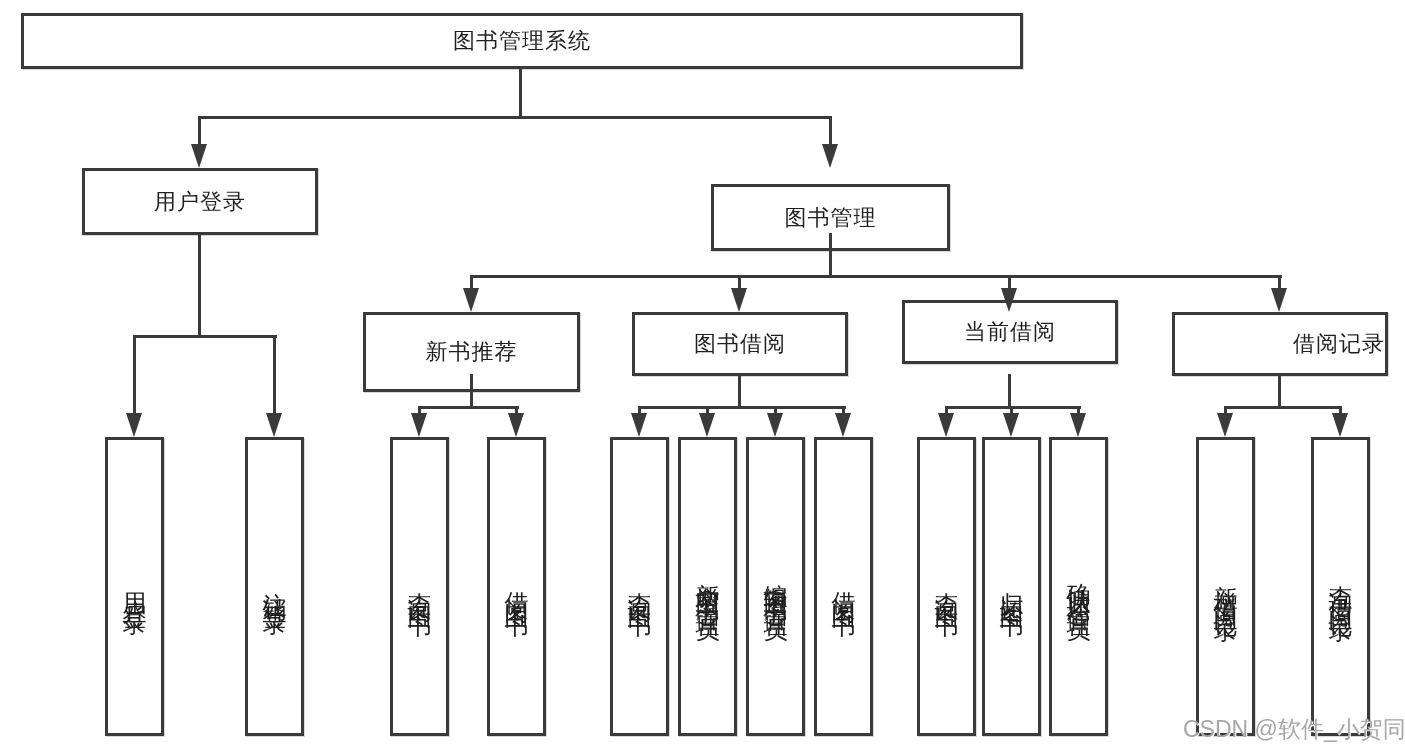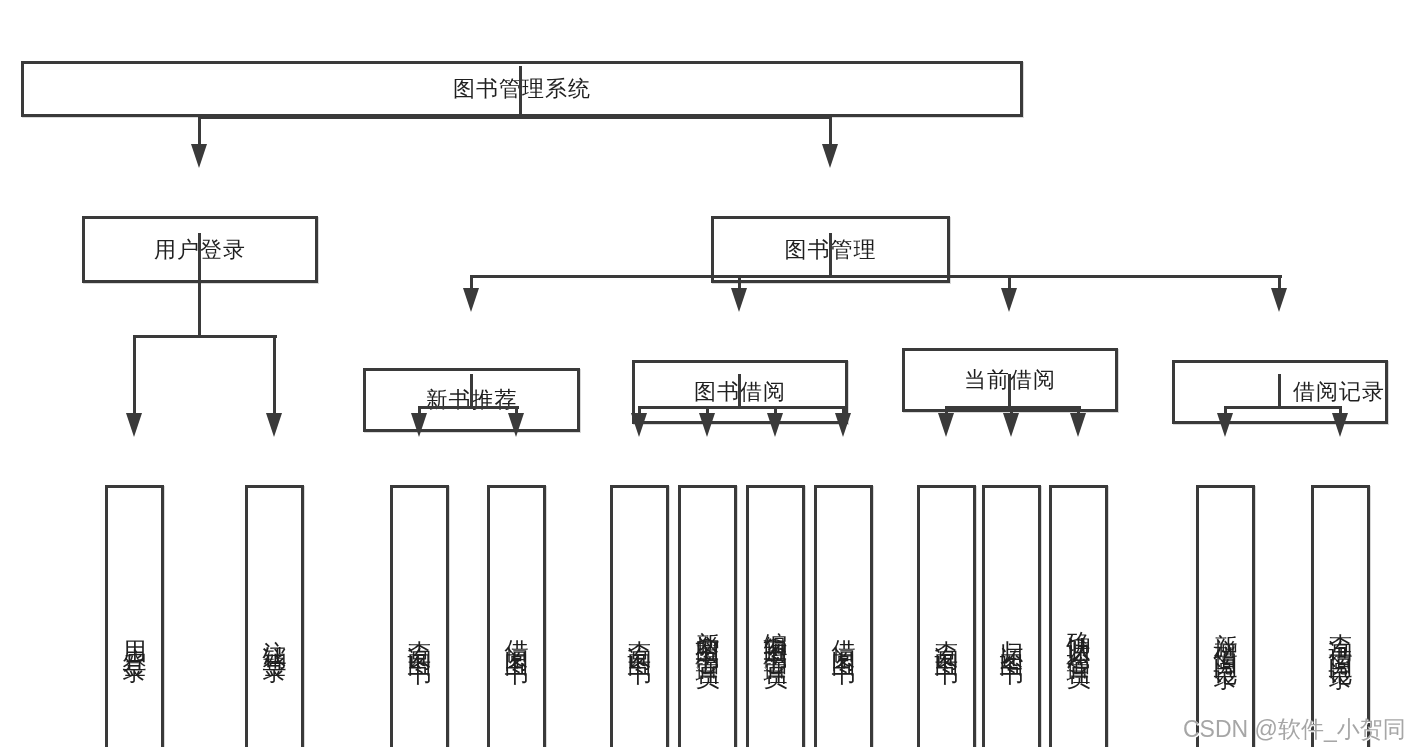--- a/index.html
+++ b/index.html
@@ -16,21 +16,20 @@
     box-sizing: border-box;
     background: #ffffff;
     border: 3px solid #3a3a3a;
     display: flex;
     align-items: center;
     justify-content: center;
     color: #1f1f1f;
     font-size: 22px;
     letter-spacing: 1px;
     box-shadow: 1px 1px 0 #d9d9d9;
-    margin-top: 48px;
   }
   .vnode {
     font-size: 24px;
     letter-spacing: 0;
   }
   .vnode span {
     writing-mode: vertical-rl;
     text-orientation: mixed;
     letter-spacing: 7px;
     line-height: 1;
@@ -63,25 +62,25 @@
 
 <div class="canvas">
 
   <div class="node" style="left:21px; top:13px; width:1002px; height:56px;">
     <span>图书管理系统</span>
   </div>
 
   <div class="node" style="left:82px; top:168px; width:236px; height:67px;">
     <span>用户登录</span>
   </div>
-  <div class="node" style="left:711px; top:168px; width:239px; height:67px;">
+  <div class="node" style="left:711px; top:184px; width:239px; height:67px;">
     <span>图书管理</span>
   </div>
 
-  <div class="node" style="left:363px; top:320px; width:217px; height:64px;">
+  <div class="node" style="left:363px; top:312px; width:217px; height:80px;">
     <span>新书推荐</span>
   </div>
   <div class="node" style="left:632px; top:312px; width:216px; height:64px;">
     <span>图书借阅</span>
   </div>
   <div class="node" style="left:902px; top:300px; width:216px; height:64px;">
     <span>当前借阅</span>
   </div>
   <div class="node" style="left:1172px; top:312px; width:216px; height:64px;justify-content:flex-end;">
     <span>借阅记录</span>

